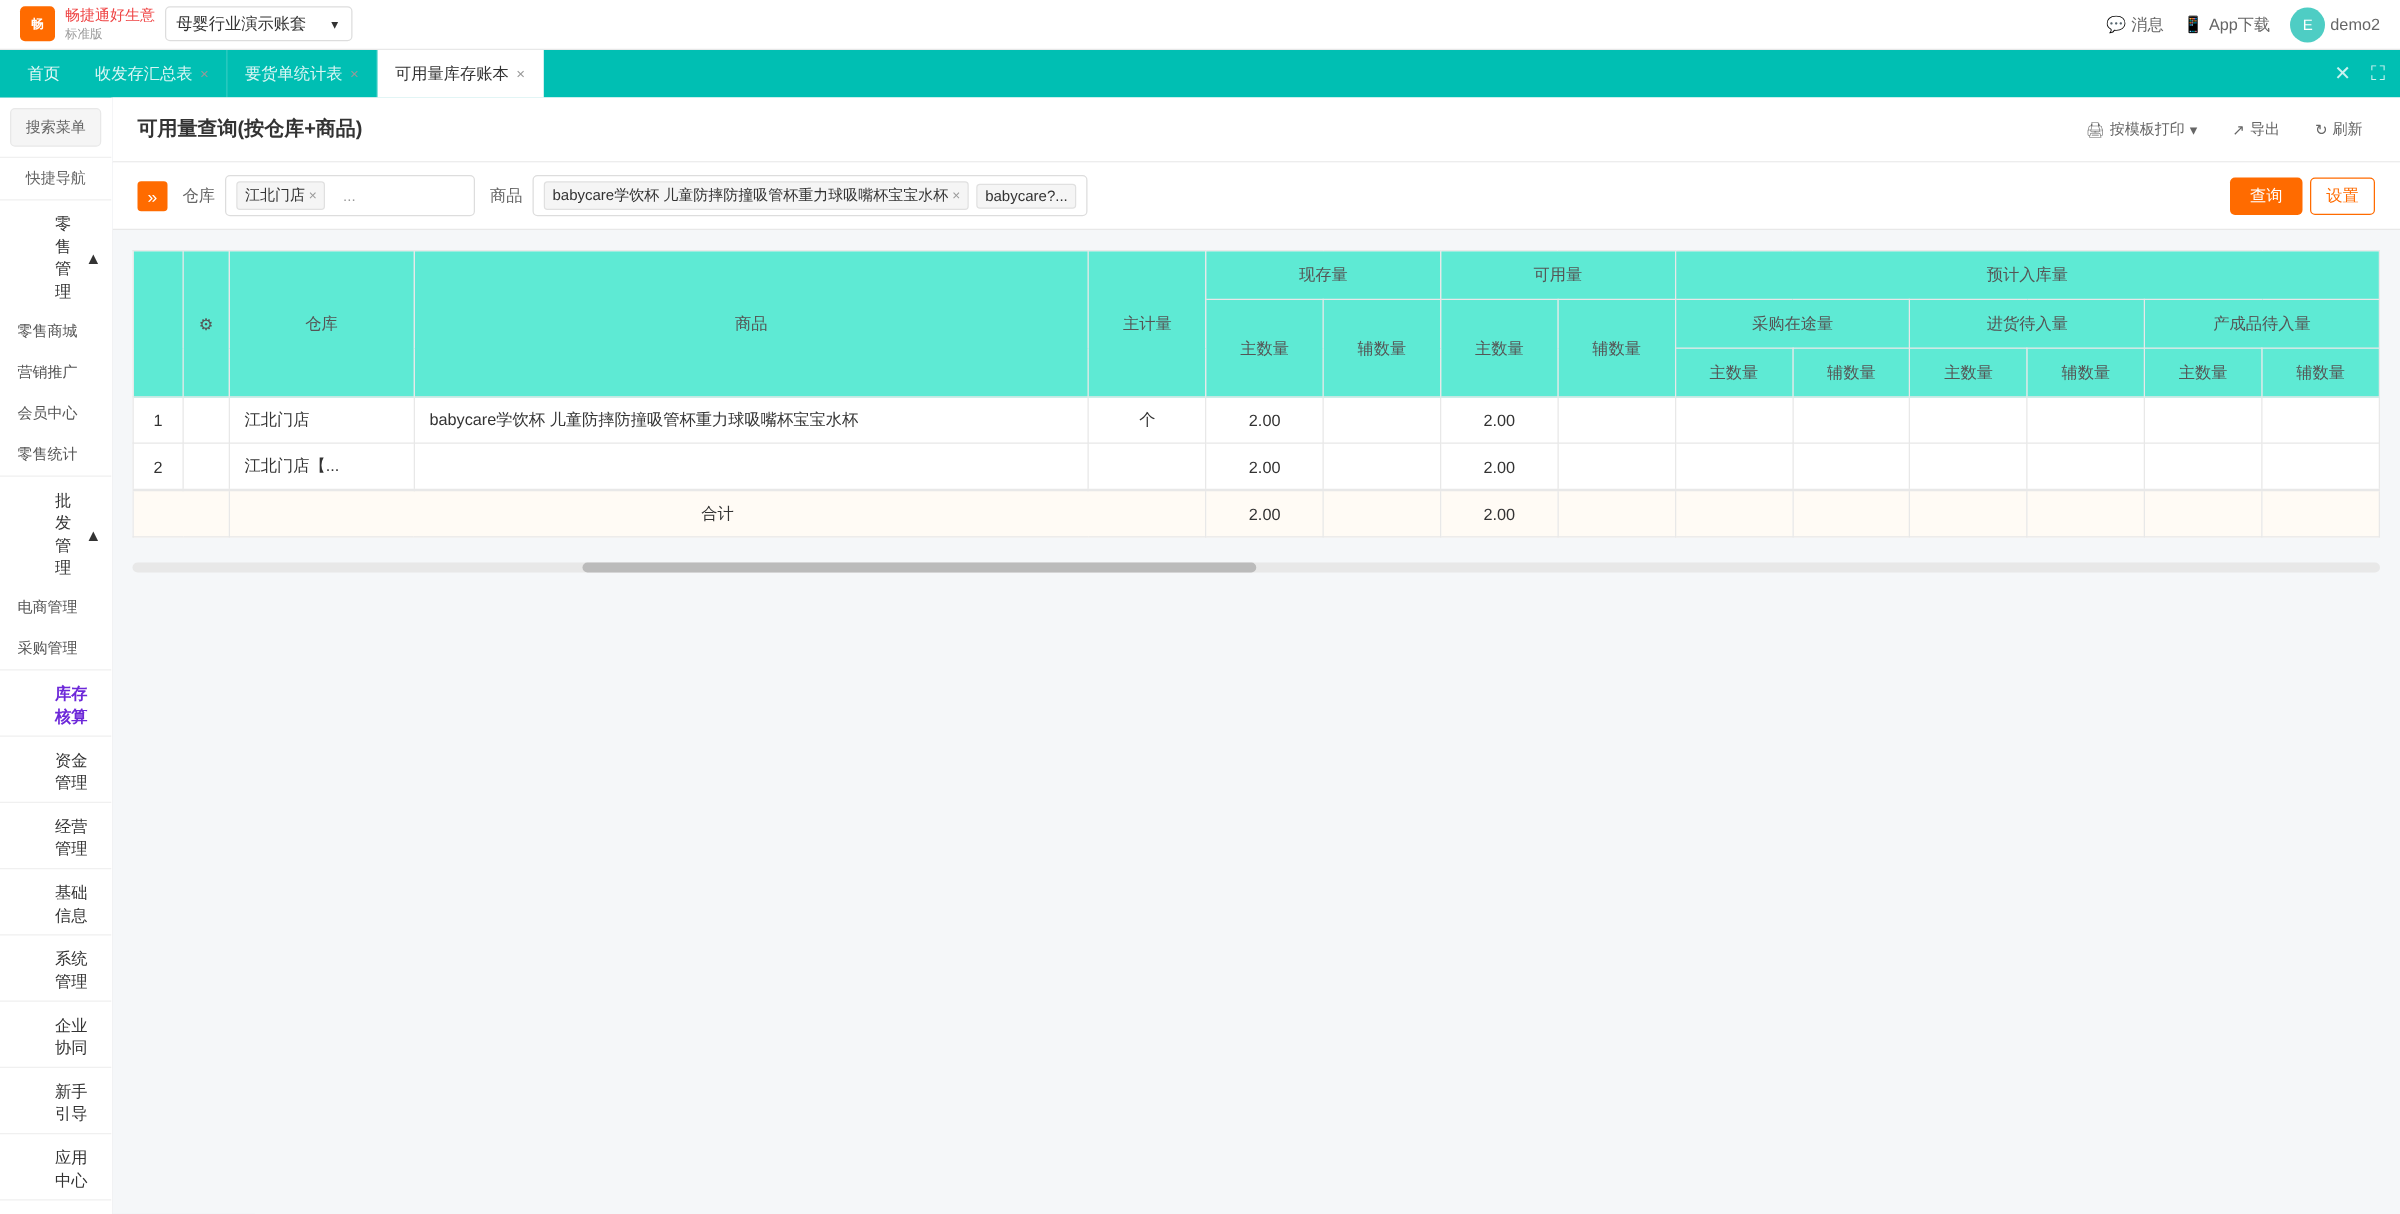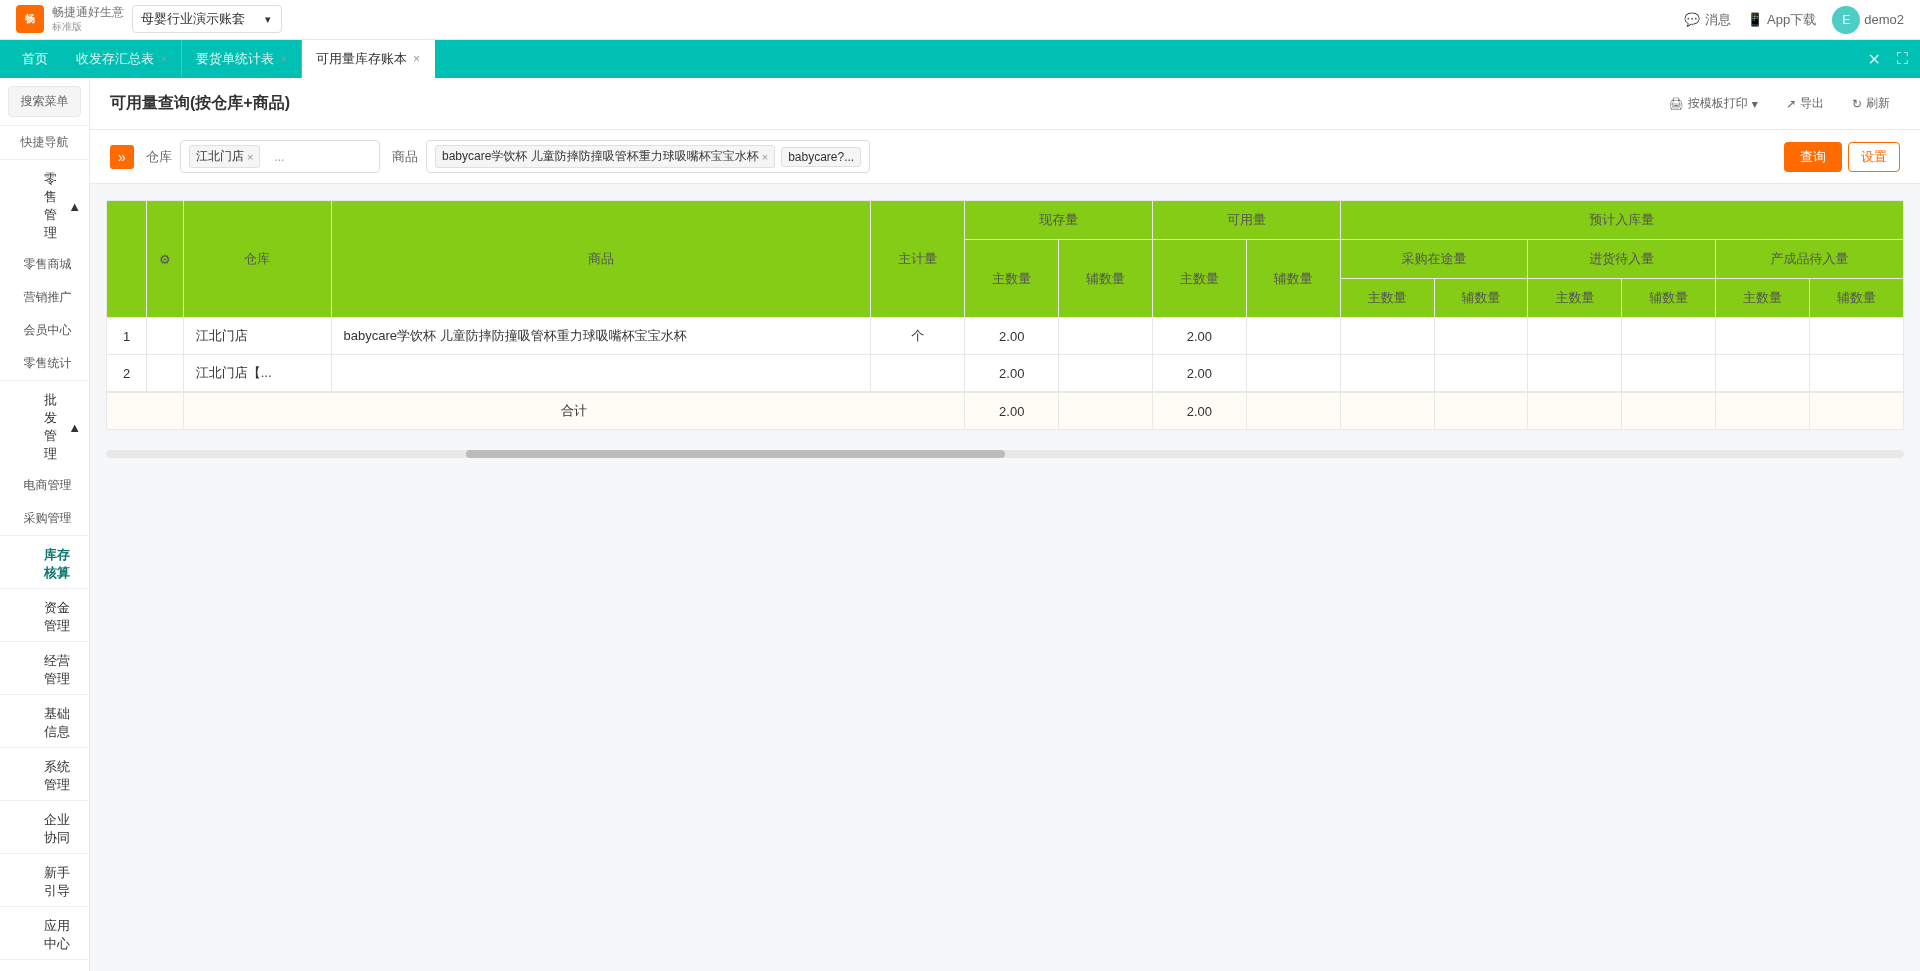--- a/index.html
+++ b/index.html
@@ -27,21 +27,21 @@
       border-radius: 4px;
       display: flex;
       align-items: center;
       justify-content: center;
       color: #fff;
       font-size: 10px;
       font-weight: bold;
     }
     .brand-text {
       font-size: 12px;
-      color: #737373;
+      color: #ef4444;
       line-height: 1.2;
     }
     .brand-sub {
       font-size: 10px;
       color: #999;
     }
     .industry-selector {
       display: flex;
       align-items: center;
       gap: 20px;
@@ -186,21 +186,20 @@
       margin-left: 36px;
     }
     .sidebar-item {
       padding: 8px 8px 8px 14px;
       font-size: 12px;
       color: #555;
       cursor: pointer;
       white-space: nowrap;
       overflow: hidden;
       text-overflow: ellipsis;
-      text-align: center;
     }
 
     
     .content-area {
       flex: 1;
       overflow: auto;
       background: #f5f7f9;
     }
     .page-header {
       background: #fff;
@@ -330,21 +329,21 @@
       padding: 16px;
     }
     .data-table {
       width: 100%;
       border-collapse: collapse;
       background: #fff;
       border: 1px solid #e8e8e8;
       font-size: 13px;
     }
     .data-table th {
-      background: #84cc16;
+      background: #5eead4;
       color: #555;
       font-weight: 500;
       padding: 10px 12px;
       text-align: center;
       border: 1px solid #e8e8e8;
       white-space: nowrap;
       margin-top: 40px;
     }
     .data-table td {
       padding: 9px 12px;
@@ -461,21 +460,21 @@
       <div class="sidebar-group-header">
         <span>批发管理</span>
         <span>▲</span>
       </div>
       <div class="sidebar-item">电商管理</div>
       <div class="sidebar-item">采购管理</div>
     </div>
 
     <div class="sidebar-group">
       <div class="sidebar-group-header">
-        <span style="color:#0f766e; font-weight:bold;">库存核算</span>
+        <span style="color:#6d28d9; font-weight:bold;">库存核算</span>
       </div>
     </div>
 
     <div class="sidebar-group">
       <div class="sidebar-group-header">
         <span>资金管理</span>
       </div>
     </div>
     <div class="sidebar-group">
       <div class="sidebar-group-header">

